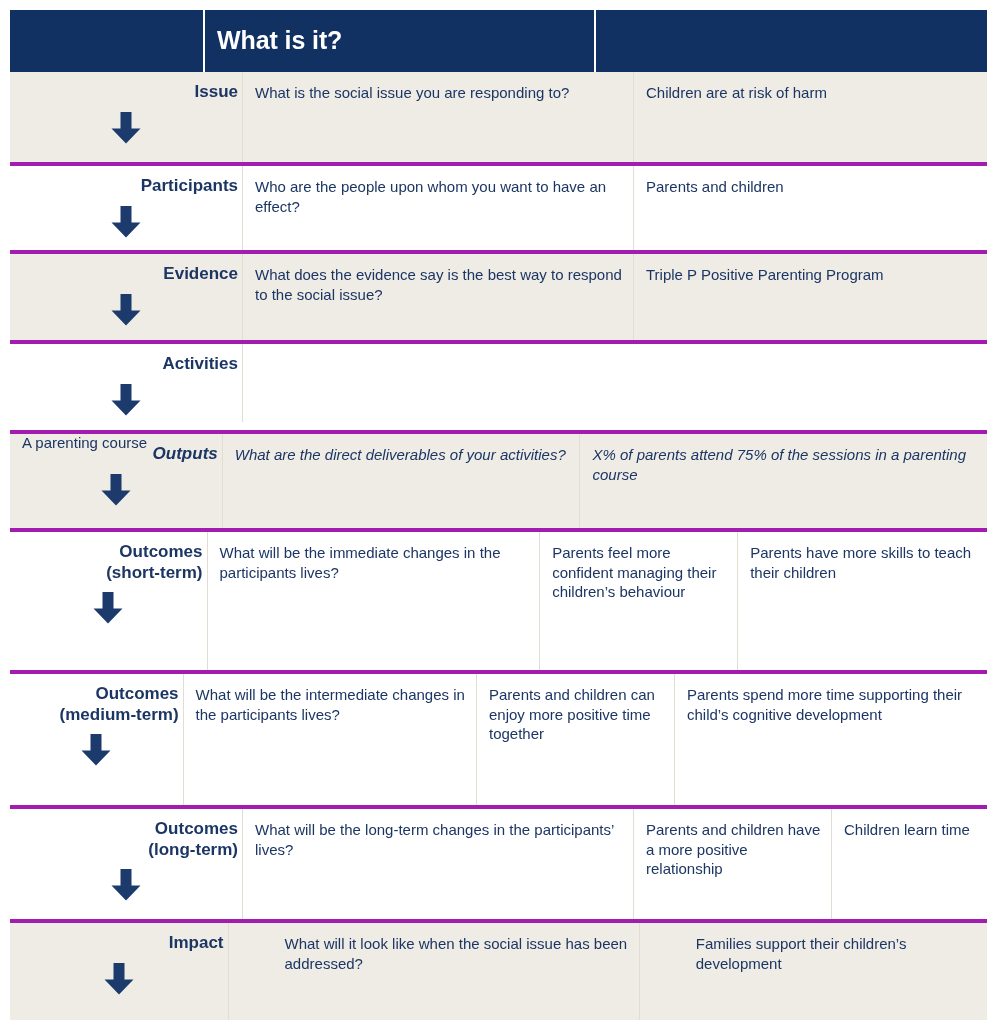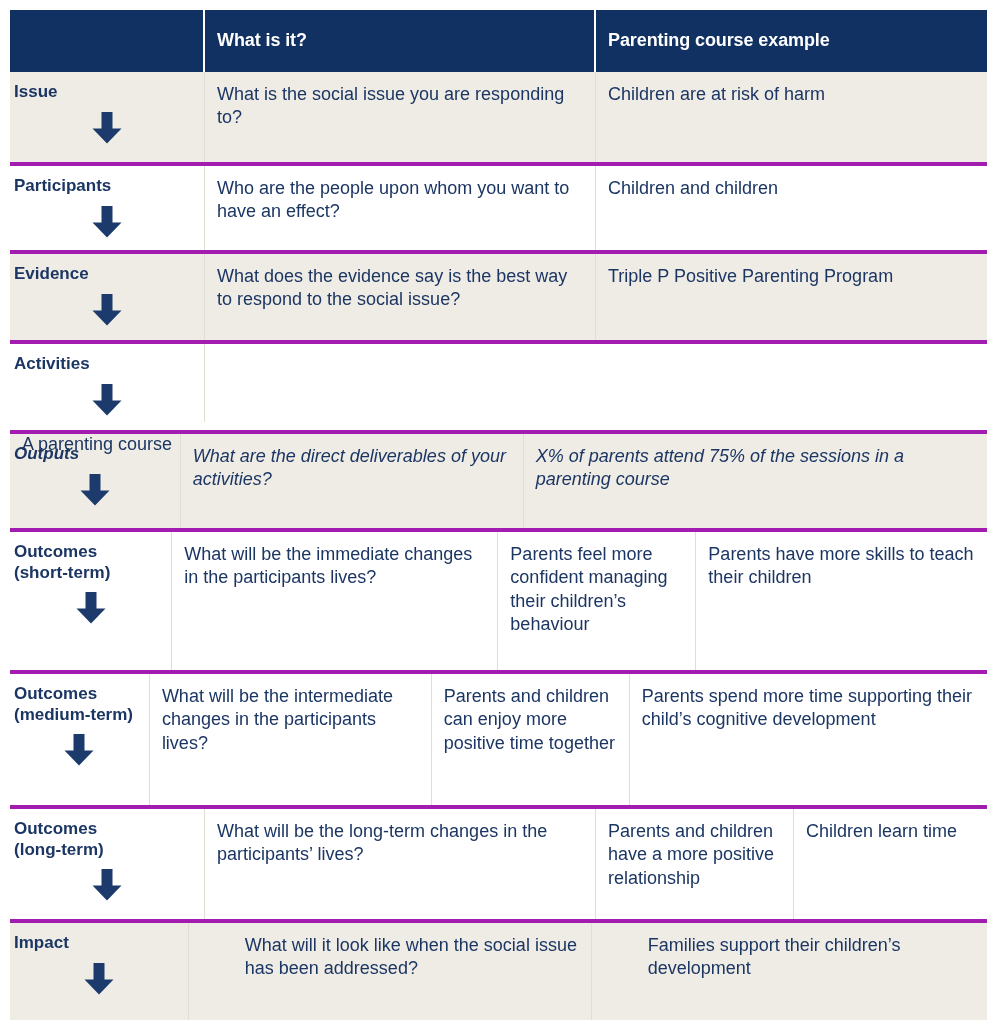--- a/index.html
+++ b/index.html
@@ -20,21 +20,21 @@
   .thead{
     display:flex;
     height:62px;
     background:#123163;
     flex:0 0 auto;
   }
   .thead .hcell{
     display:flex; align-items:center;
     box-sizing:border-box;
     color:#ffffff;
-    font-size:18px;
+    font-size:25px;
     font-weight:bold;
     letter-spacing:-0.1px;
     padding:0 0 2px 12px;
   }
   .thead .hcell.stage{ width:195px; border-right:2px solid #ffffff; padding:0;}
   .thead .hcell.what { width:391px; border-right:2px solid #ffffff;}
   .thead .hcell.ex   { flex:1 1 auto;}
 
   
   .row{
@@ -43,29 +43,29 @@
     border-top:4px solid #a21caf;
     flex:0 0 auto;
   }
   .row.beige{ background:#efece5;}
   .row.white{ background:#ffffff;}
   .row.first{ border-top:none;}
 
   .cell{
     box-sizing:border-box;
     color:#1c3664;
-    font-size:18px;
+    font-size:15px;
     line-height:1.30;
     padding:11px 10px 26px 12px;
   }
   .cell.stage{
-    width:195px;
+    width:233px;
     border-right:1px solid #e2ddd3;
     padding:10px 4px 6px 4px;
-    text-align:left;
+    text-align:right;
     font-weight:bold;
     font-size:17px;
     line-height:1.22;
   }
   .cell.what{
     width:391px;
     border-right:1px solid #e2ddd3;
   }
   .cell.ex{
     flex:1 1 auto;
@@ -103,21 +103,20 @@
   .r8{height:101px;gap:44px;}
 </style>
 </head>
 <body>
 
 <div id="logic-model-table">
 
   <div class="thead">
     <div class="hcell stage"></div>
     <div class="hcell what">What is it?</div>
-    <div class="hcell ex">Parenting course example</div>
   </div>
 
   <div id="tbody">
       <div class="row beige r0 first">
         <div class="cell stage">
           <span class="stage-label">Issue</span>
   <span class="arrow">
     <svg viewBox="0 0 34 32" xmlns="http://www.w3.org/2000/svg" aria-hidden="true">
       <path d="M11.5 0 H22.5 V16.5 H31.5 L17 31.5 L2.5 16.5 H11.5 Z" fill="#1c3a6b"></path>
     </svg>
@@ -129,21 +128,21 @@
       <div class="row white r1">
         <div class="cell stage">
           <span class="stage-label">Participants</span>
   <span class="arrow">
     <svg viewBox="0 0 34 32" xmlns="http://www.w3.org/2000/svg" aria-hidden="true">
       <path d="M11.5 0 H22.5 V16.5 H31.5 L17 31.5 L2.5 16.5 H11.5 Z" fill="#1c3a6b"></path>
     </svg>
   </span>
 </div>
         <div class="cell what">Who are the people upon whom you want to have an effect?</div>
-        <div class="cell ex">Children and children</div>
+        <div class="cell ex">Parents and children</div>
       </div>
       <div class="row beige r2">
         <div class="cell stage">
           <span class="stage-label">Evidence</span>
   <span class="arrow">
     <svg viewBox="0 0 34 32" xmlns="http://www.w3.org/2000/svg" aria-hidden="true">
       <path d="M11.5 0 H22.5 V16.5 H31.5 L17 31.5 L2.5 16.5 H11.5 Z" fill="#1c3a6b"></path>
     </svg>
   </span>
 </div>

